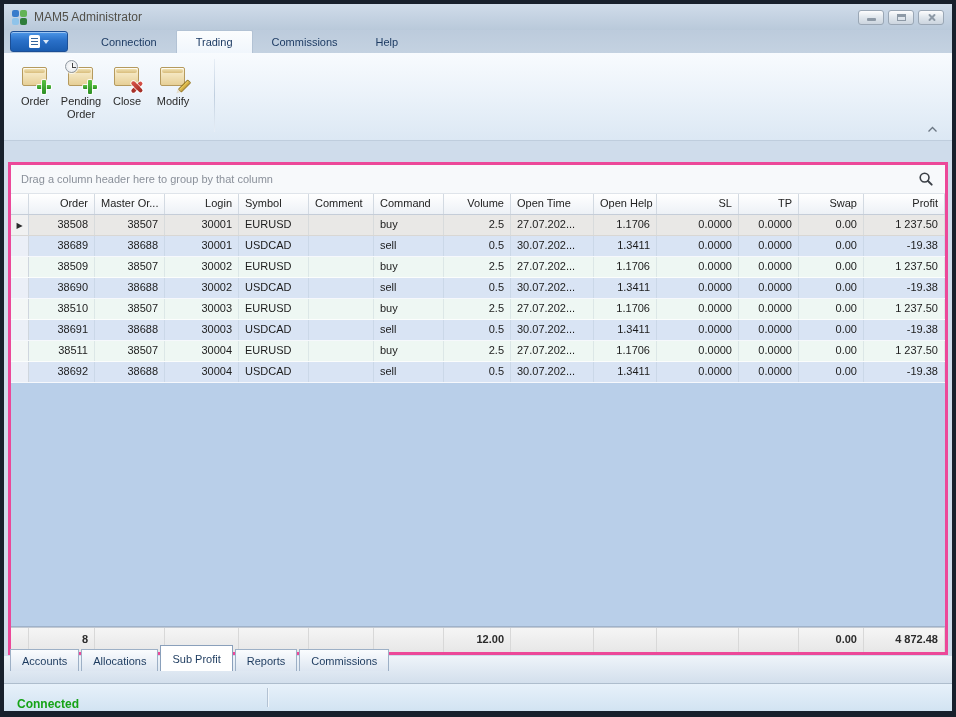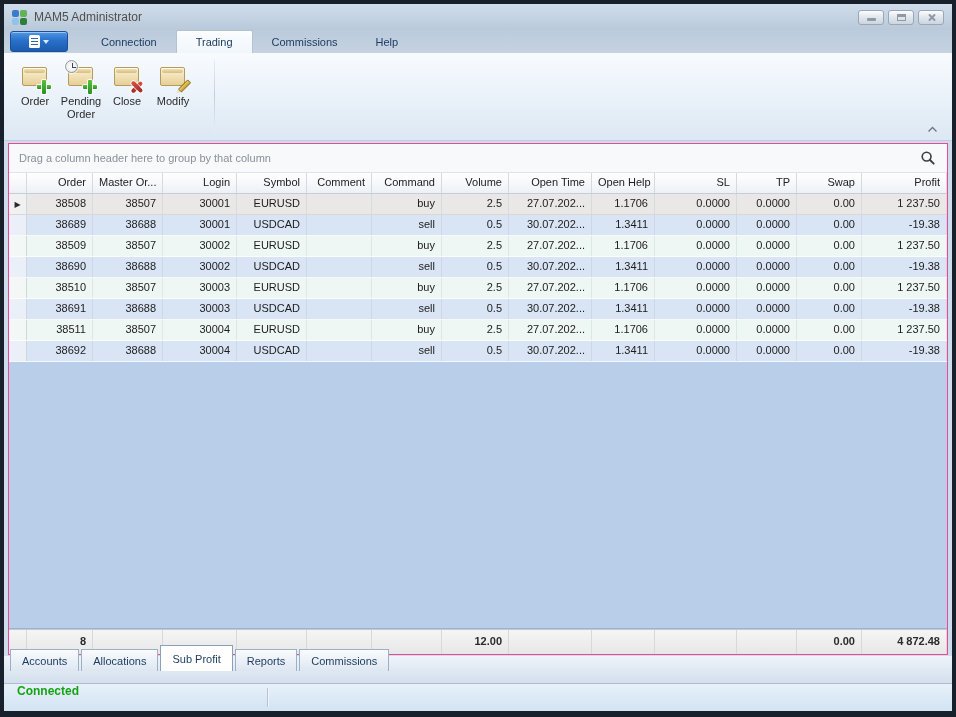--- a/index.html
+++ b/index.html
@@ -58,46 +58,46 @@
   .ov-pencil::after{content:'';position:absolute;left:-1px;bottom:-5px;width:0;height:0;border-left:2.5px solid transparent;border-right:2.5px solid transparent;border-top:4px solid #e7e0cf;}
   .clock{position:absolute;left:1px;top:0;width:13px;height:13px;border-radius:50%;background:radial-gradient(#ffffff,#dfe3e8);border:1px solid #8f98a2;box-shadow:0 0 0 1px rgba(255,255,255,.7);}
   .clock::before{content:'';position:absolute;left:6px;top:2px;width:1px;height:5px;background:#444;}
   .clock::after{content:'';position:absolute;left:6px;top:6px;width:4px;height:1px;background:#444;}
   .rgrouplabel{text-align:center;font-size:11px;color:#8e97a3;height:15px;line-height:15px;}
   .rsep{position:absolute;left:210px;top:6px;bottom:8px;width:1px;background:linear-gradient(#e7eef6,#c0cfdf,#e7eef6);}
   .ribchev{position:absolute;right:12px;bottom:4px;width:16px;height:14px;display:flex;align-items:center;justify-content:center;}
 
   
   .content{flex:1;background:#cfdceb;padding:2px 4px 1px 4px;display:flex;min-height:0;}
-  .gridpanel{flex:1;background:#fff;border:1px solid #ec4899;display:flex;flex-direction:column;min-height:0;}
+  .gridpanel{flex:1;background:#fff;border:3px solid #ec4899;display:flex;flex-direction:column;min-height:0;margin-top:19px;}
   .groupband{height:29px;background:#f7f9fb;border-bottom:1px solid #dfe4ea;display:flex;align-items:center;padding:0 10px;flex:none;}
   .grouphint{font-size:11px;color:#8a909a;flex:1;}
   .searchico{width:18px;height:18px;display:flex;align-items:center;justify-content:center;}
   .gcols{display:grid;grid-template-columns:18px 66px 70px 74px 70px 65px 70px 67px 83px 63px 82px 60px 65px minmax(40px,1fr);}
   .gridheader{height:21px;background:linear-gradient(#ffffff,#edf1f6);border-bottom:1px solid #c5cdd8;flex:none;}
   .hcell{font-size:11px;color:#222;padding:3px 6px 0 6px;border-right:1px solid #d3dae2;white-space:nowrap;overflow:hidden;}
   .grow{height:21px;border-bottom:1px solid rgba(255,255,255,.75);}
   .gcell{font-size:11px;color:#1c1c1c;padding:3px 6px 0 6px;border-right:1px solid rgba(140,158,180,.18);white-space:nowrap;overflow:hidden;text-overflow:clip;}
   .grow.pale{background:var(--alt-pale,#eef7f3);}
   .grow.blue{background:var(--alt-blue,#d9e4f4);}
   .grow.selected{background:var(--sel-row,#e9e8e6);border-bottom:1px solid #d9d7d4;}
   .indic{display:flex;align-items:center;justify-content:center;padding:0;color:#2b2b2b;font-size:8px;background:rgba(246,247,249,.6);border-right:1px solid #cfd6de;}
   .al-r{text-align:right;}
-  .al-l{text-align:right;}
+  .al-l{text-align:left;}
   .filler{flex:1;background:var(--empty-bg,#b9cfe9);border-bottom:1px solid #9fb2ca;}
   .gridsummary{height:25px;background:linear-gradient(#f5f5f5,#e7e7e7);border-top:1px solid #c2c9d2;flex:none;}
   .scell{font-size:11px;font-weight:bold;color:#2b2b2b;padding:5px 6px 0 6px;border-right:1px solid #d8d8d8;white-space:nowrap;overflow:hidden;}
 
   
   .footertabs{height:27px;background:linear-gradient(#eef4fa,#d3dfec);display:flex;align-items:flex-end;padding:0 0 0 6px;gap:2px;flex:none;}
   .ftab{height:22px;margin-bottom:12px;padding:0 11px;display:flex;align-items:center;font-size:11px;color:#1c3a5e;border:1px solid #9db0c6;border-bottom:none;background:linear-gradient(#fafcfe,#dde6f1);cursor:default;}
   .ftab.active{height:26px;background:#ffffff;border-color:#8aa0bb;}
 
   
-  .statusbar{height:28px;background:linear-gradient(#e7f1fa,#d2e3f2);border-top:1px solid #aebdcd;display:flex;align-items:flex-start;padding-left:13px;flex:none;position:relative;}
+  .statusbar{height:28px;background:linear-gradient(#e7f1fa,#d2e3f2);border-top:1px solid #aebdcd;display:flex;align-items:flex-end;padding-left:13px;flex:none;position:relative;}
   .statustext{font-size:12px;font-weight:bold;color:var(--status-green,#15a315);}
   .statussep{position:absolute;left:263px;top:4px;bottom:4px;width:1px;background:#b3c2d3;box-shadow:1px 0 0 #f0f6fb;}
 </style>
 </head>
 <body>
 
 <div class="window">
  <div class="winbody">
 
   <div class="titlebar">

